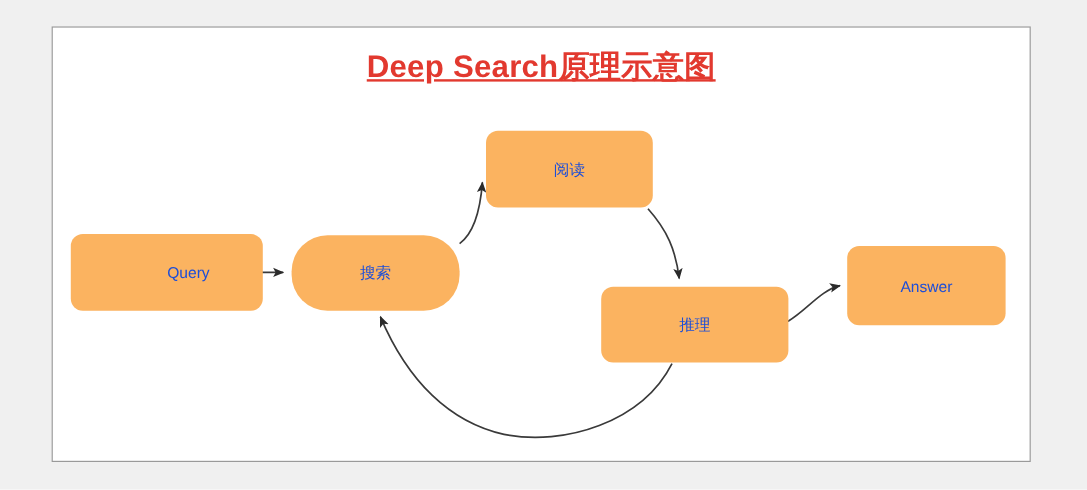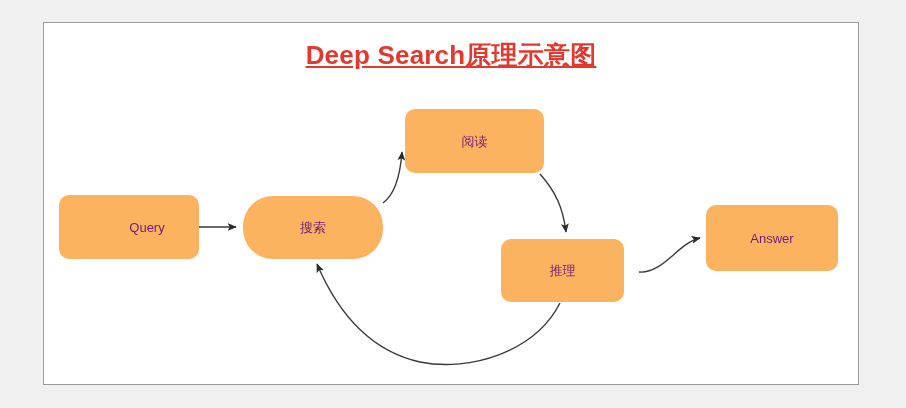--- a/index.html
+++ b/index.html
@@ -36,32 +36,32 @@
     white-space: nowrap;
     text-decoration: underline;
   }
   .node {
     position: absolute;
     background: #fbb360;
     border-radius: 10px;
     display: flex;
     align-items: center;
     justify-content: center;
-    color: #701a75;
+    color: #1d4ed8;
     font-size: 13px;
     box-sizing: border-box;
   }
   .node-label {
     line-height: 1;
     pointer-events: none;
   }
-  #node-query   { left: 59px;  top: 195px; width: 140px; height: 64px; padding-left: 36px; }
+  #node-query   { left: 59px;  top: 195px; width: 160px; height: 64px; padding-left: 36px; }
   #node-search  { left: 243px; top: 196px; width: 140px; height: 63px; border-radius: 30px; }
   #node-read    { left: 405px; top: 109px; width: 139px; height: 64px; }
-  #node-reason  { left: 501px; top: 239px; width: 123px; height: 63px; }
+  #node-reason  { left: 501px; top: 239px; width: 156px; height: 63px; }
   #node-answer  { left: 706px; top: 205px; width: 132px; height: 66px; }
   #edge-layer {
     position: absolute;
     left: 0;
     top: 0;
     width: 906px;
     height: 408px;
     pointer-events: none;
   }
   .edge-path {

